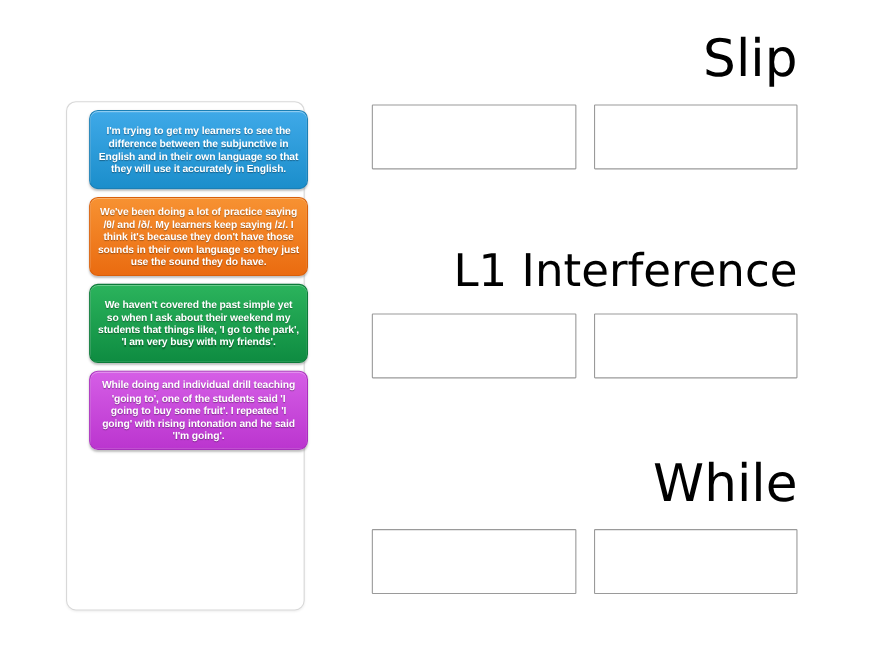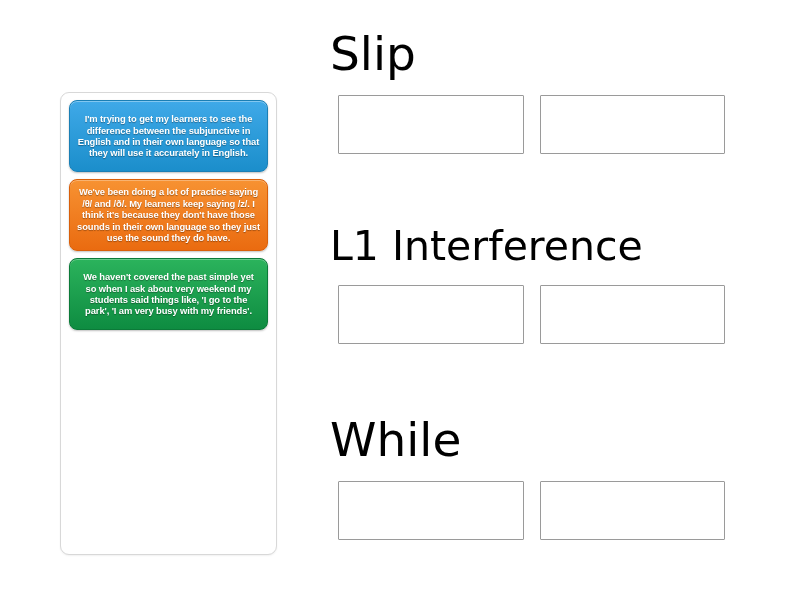--- a/index.html
+++ b/index.html
@@ -19,21 +19,21 @@
   #card-tray {
     position: absolute;
     left: 60px;
     top: 92px;
     width: 217px;
     height: 463px;
     box-sizing: border-box;
     background: #ffffff;
     border: 1px solid #d8d8d8;
     border-radius: 9px;
-    padding: 7px 8px;
+    padding: 7px 20px;
     box-shadow: 0 1px 2px rgba(0,0,0,0.06);
   }
 
   .card {
     box-sizing: border-box;
     width: 199px;
     margin: 0 auto 7px auto;
     border-radius: 8px;
     padding: 5px 7px;
     color: #ffffff;
@@ -96,21 +96,21 @@
   .category {
     position: absolute;
     left: 0;
     width: 395px;
   }
   .category-1 { top: 30px; }
   .category-2 { top: 226px; }
   .category-3 { top: 416px; }
 
   .category-title {
-    text-align: left;
+    text-align: right;
     font-family: "DejaVu Sans", sans-serif;
     font-weight: 400;
     color: #000000;
     line-height: 1.0;
     white-space: nowrap;
   }
   .category-1 .category-title { font-size: 47px; }
   .category-2 .category-title { font-size: 41px; }
   .category-3 .category-title { font-size: 47px; }
 
@@ -137,23 +137,26 @@
   <div class="card card-blue">
     <span class="card-text">I'm trying to get my learners to see the difference between the subjunctive in English and in their own language so that they will use it accurately in English.</span>
   </div>
 
 
   <div class="card card-orange">
     <span class="card-text">We've been doing a lot of practice saying /θ/ and /ð/. My learners keep saying /z/. I think it's because they don't have those sounds in their own language so they just use the sound they do have.</span>
   </div>
 
   <div class="card card-green">
-    <span class="card-text">We haven't covered the past simple yet so when I ask about very weekend my students said things like, 'I go to the park', 'I am very busy with my friends'.</span>
+    <span class="card-text">We haven't covered the past simple yet so when I ask about their weekend my students that things like, 'I go to the park', 'I am very busy with my friends'.</span>
   </div>
 
+  <div class="card card-purple">
+    <span class="card-text">While doing and individual drill teaching 'going to', one of the students said 'I going to buy some fruit'. I repeated 'I going' with rising intonation and he said 'I'm going'.</span>
+  </div>
 
 </div>
 
 <div id="categories">
 
   <div class="category category-1">
     <div class="category-title">Slip</div>
     <div class="dropzone-row">
       <div class="dropzone"></div>
       <div class="dropzone"></div>

